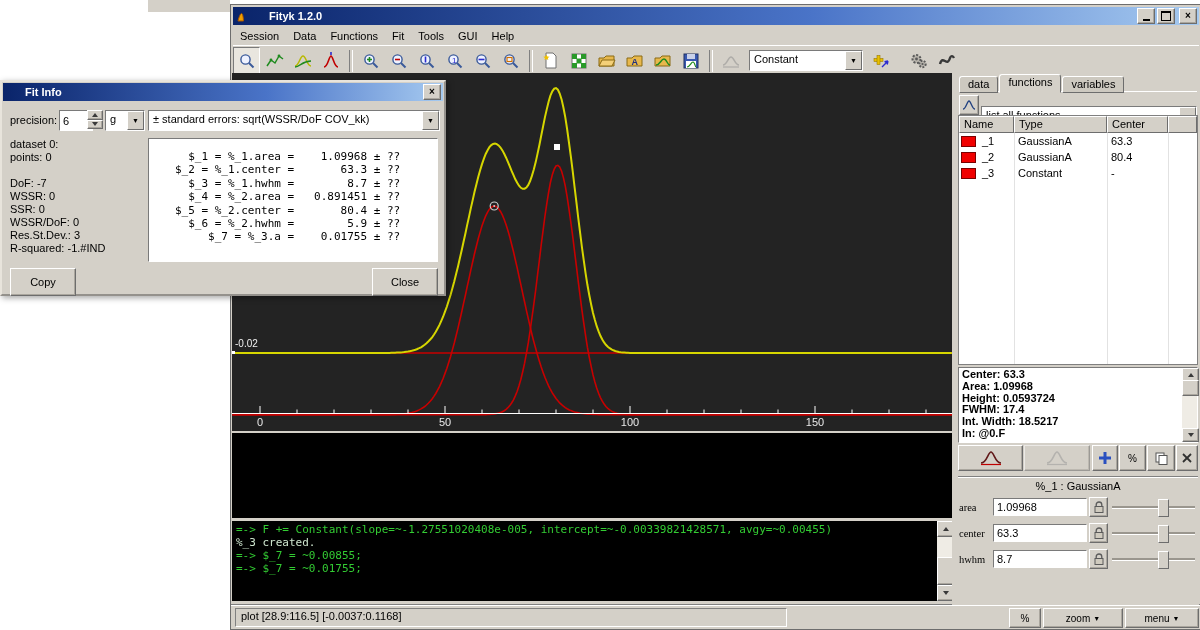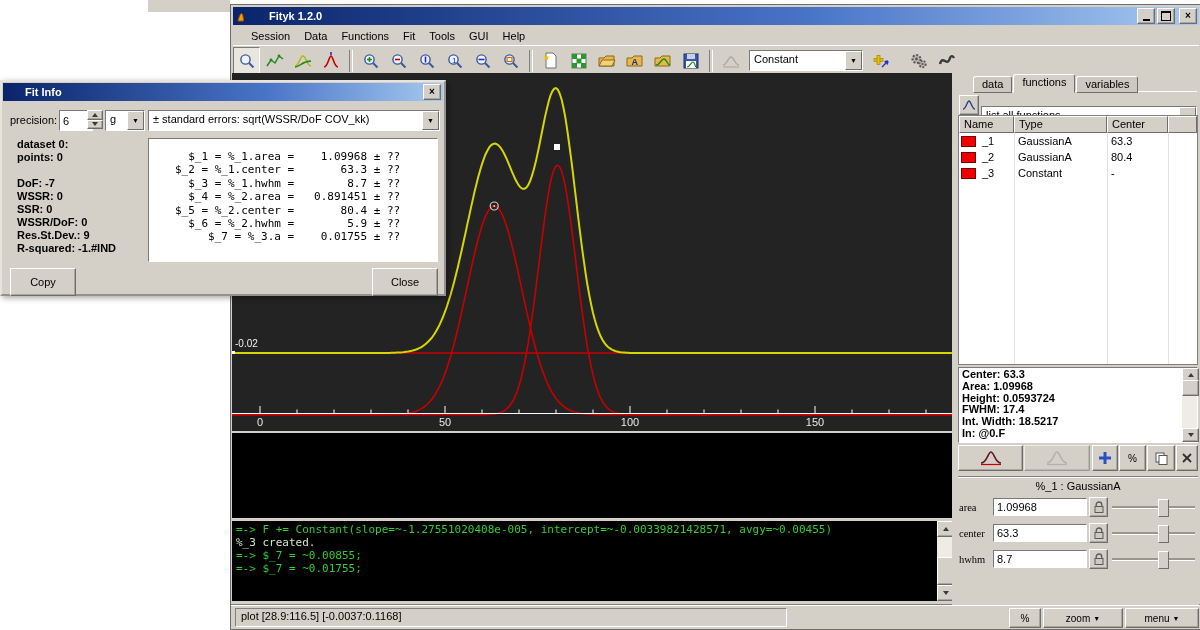--- a/index.html
+++ b/index.html
@@ -8,21 +8,21 @@
   .abs{position:absolute;}
   .sunken{background:#ffffff;border:1px solid;border-color:#7a7a7a #ffffff #ffffff #7a7a7a;}
   .btn3d{background:#d4d0c8;border:1px solid;border-color:#ffffff #6d6d6d #6d6d6d #ffffff;box-shadow:inset -1px -1px 0 #aaa69e;cursor:default;
          display:inline-flex;align-items:center;justify-content:center;}
   
   #app-window{left:230px;top:4px;width:970px;height:624px;background:#d4d0c8;border:1px solid #6d6d6d;z-index:10;}
   .titlebar{left:2px;top:2px;right:2px;height:18px;background:linear-gradient(90deg,#0a246a,#4a74c8 60%,#a6caf0);
             display:flex;align-items:center;padding:0 2px;color:#fff;font-weight:bold;}
   .titlebar .title-text{margin-left:20px;flex:1;font-size:11px;}
   .tb-btn{width:16px;height:14px;margin-left:2px;font-size:10px;line-height:10px;font-weight:bold;color:#000;}
-  .menubar{left:13px;top:21px;right:2px;height:19px;display:flex;align-items:center;background:#d4d0c8;}
+  .menubar{left:2px;top:21px;right:2px;height:19px;display:flex;align-items:center;background:#d4d0c8;}
   .menu-item{padding:2px 7px;}
   .toolbar{left:2px;top:40px;right:2px;height:29px;display:flex;align-items:center;background:#d4d0c8;
            border-top:1px solid #ffffff;box-shadow:0 1px 0 #808080;}
   .tbtn{width:25px;height:25px;margin-right:1px;background:#d4d0c8;border:1px solid transparent;display:inline-flex;align-items:center;justify-content:center;}
   .tbtn.active{background:#e9e6df;border-color:#7a7a7a #ffffff #ffffff #7a7a7a;}
   .tbtn.disabled{opacity:.5;}
   .tsep{width:2px;height:22px;margin:0 4px;border-left:1px solid #808080;border-right:1px solid #ffffff;}
   .combo{display:inline-flex;align-items:stretch;height:19px;background:#fff;border:1px solid;border-color:#7a7a7a #ffffff #ffffff #7a7a7a;}
   .combo .val{padding:2px 4px;flex:1;white-space:nowrap;overflow:hidden;}
   .combo .drop{width:15px;background:#d4d0c8;border:1px solid;border-color:#ffffff #6d6d6d #6d6d6d #ffffff;display:flex;align-items:center;justify-content:center;font-size:7px;}
@@ -39,21 +39,21 @@
   .tri{width:0;height:0;border-left:3px solid transparent;border-right:3px solid transparent;}
   .tri.up{border-bottom:4px solid #3a3a3a;} .tri.down{border-top:4px solid #3a3a3a;}
   
   #statusbar{left:0;top:600px;right:0;height:22px;background:#d4d0c8;border-top:1px solid #ffffff;box-shadow:0 -1px 0 #808080;}
   .status-field{position:absolute;left:4px;top:2px;width:540px;height:15px;border:1px solid;border-color:#808080 #ffffff #ffffff #808080;padding:1px 5px;}
   .sb-small{position:absolute;top:2px;height:18px;font-size:10px;}
   .mini-arrow{font-size:7px;margin-left:3px;}
   
   #splitter{left:721px;top:68px;width:5px;height:532px;background:#d4d0c8;}
   #sidebar{left:726px;top:68px;width:242px;height:532px;background:#d4d0c8;}
-  .tabs{position:absolute;left:2px;top:0;right:2px;height:18px;border-bottom:1px solid #ffffff;margin-left:14px;}
+  .tabs{position:absolute;left:2px;top:0;right:2px;height:18px;border-bottom:1px solid #ffffff;}
   .tab{display:inline-block;height:14px;padding:1px 8px 0;margin-right:1px;background:#cdc9c0;
        border:1px solid;border-color:#ffffff #6d6d6d #6d6d6d #ffffff;border-radius:3px 3px 0 0;vertical-align:bottom;margin-top:3px;}
   .tab.active{background:#d4d0c8;height:16px;margin-top:1px;border-bottom-color:#d4d0c8;}
   .filter-row{position:absolute;left:2px;top:22px;right:2px;height:18px;display:flex;gap:2px;}
   #func-table{position:absolute;left:1px;top:42px;right:1px;height:248px;background:#fff;border:1px solid #808080;}
   .thead{position:absolute;left:0;top:0;right:0;height:17px;display:flex;}
   .th{background:#d4d0c8;border:1px solid;border-color:#ffffff #6d6d6d #6d6d6d #ffffff;padding:1px 4px;box-sizing:border-box;}
   .th.fill{flex:1;}
   .tbody{position:absolute;left:0;top:17px;right:0;bottom:0;overflow:hidden;}
   .trow{display:flex;align-items:center;height:16px;}
@@ -76,21 +76,21 @@
   .slider .thumb{position:absolute;top:1px;width:9px;height:16px;left:55%;background:#d4d0c8;border:1px solid;border-color:#ffffff #6d6d6d #6d6d6d #ffffff;}
   
   #fit-info{left:0;top:80px;width:446px;height:216px;background:#d4d0c8;border:2px outset #e8e4dc;z-index:60;box-shadow:2px 2px 6px rgba(0,0,0,.35);box-sizing:border-box;}
   #fit-info .titlebar{left:1px;top:1px;right:1px;}
   .dlg-label{position:absolute;left:8px;top:32px;}
   .spinbox{position:absolute;left:57px;top:28px;width:26px;height:17px;}
   .spin-arrows{position:absolute;left:85px;top:28px;width:14px;height:19px;display:flex;flex-direction:column;}
   .spin-arrows .btn3d{flex:1;width:100%;}
   .gcombo{position:absolute;left:103px;top:28px;width:38px;height:19px;}
   .errcombo{position:absolute;left:146px;top:28px;width:290px;height:19px;}
-  .stats{position:absolute;left:15px;top:56px;line-height:13px;font-weight:bold;}
+  .stats{position:absolute;left:8px;top:56px;line-height:13px;}
   .stats div{min-height:13px;}
   .parambox{position:absolute;left:146px;top:56px;width:290px;height:124px;background:#fff;
             border:1px solid;border-color:#7a7a7a #ffffff #ffffff #7a7a7a;
             font-family:"DejaVu Sans Mono",monospace;font-size:11px;line-height:13.4px;
             padding:11px 0 0 26px;box-sizing:border-box;white-space:pre;}
   .dlg-btn{position:absolute;width:66px;height:28px;top:186px;font-size:11px;}
   #desktop-strip{left:148px;top:0;width:82px;height:12px;background:#d4d0c8;}
   svg{display:block;}
 </style>
 </head>
@@ -526,21 +526,21 @@
     </span>
 
     <div class="stats" id="stats-lines">
         <div>dataset 0:</div>
         <div>points: 0</div>
         <div></div>
         <div>DoF: -7</div>
         <div>WSSR: 0</div>
         <div>SSR: 0</div>
         <div>WSSR/DoF: 0</div>
-        <div>Res.St.Dev.: 9</div>
+        <div>Res.St.Dev.: 3</div>
         <div>R-squared: -1.#IND</div>
       </div>
     <div class="parambox" id="param-lines"><div>  $_1 = %_1.area =    1.09968 ± ??</div><div>$_2 = %_1.center =       63.3 ± ??</div><div>  $_3 = %_1.hwhm =        8.7 ± ??</div><div>  $_4 = %_2.area =   0.891451 ± ??</div><div>$_5 = %_2.center =       80.4 ± ??</div><div>  $_6 = %_2.hwhm =        5.9 ± ??</div><div>     $_7 = %_3.a =    0.01755 ± ??</div></div>
 
     <button class="dlg-btn btn3d" style="left:8px;">Copy</button>
     <button class="dlg-btn btn3d" style="left:370px;">Close</button>
   </div>
 </div>
 
 </body></html>

